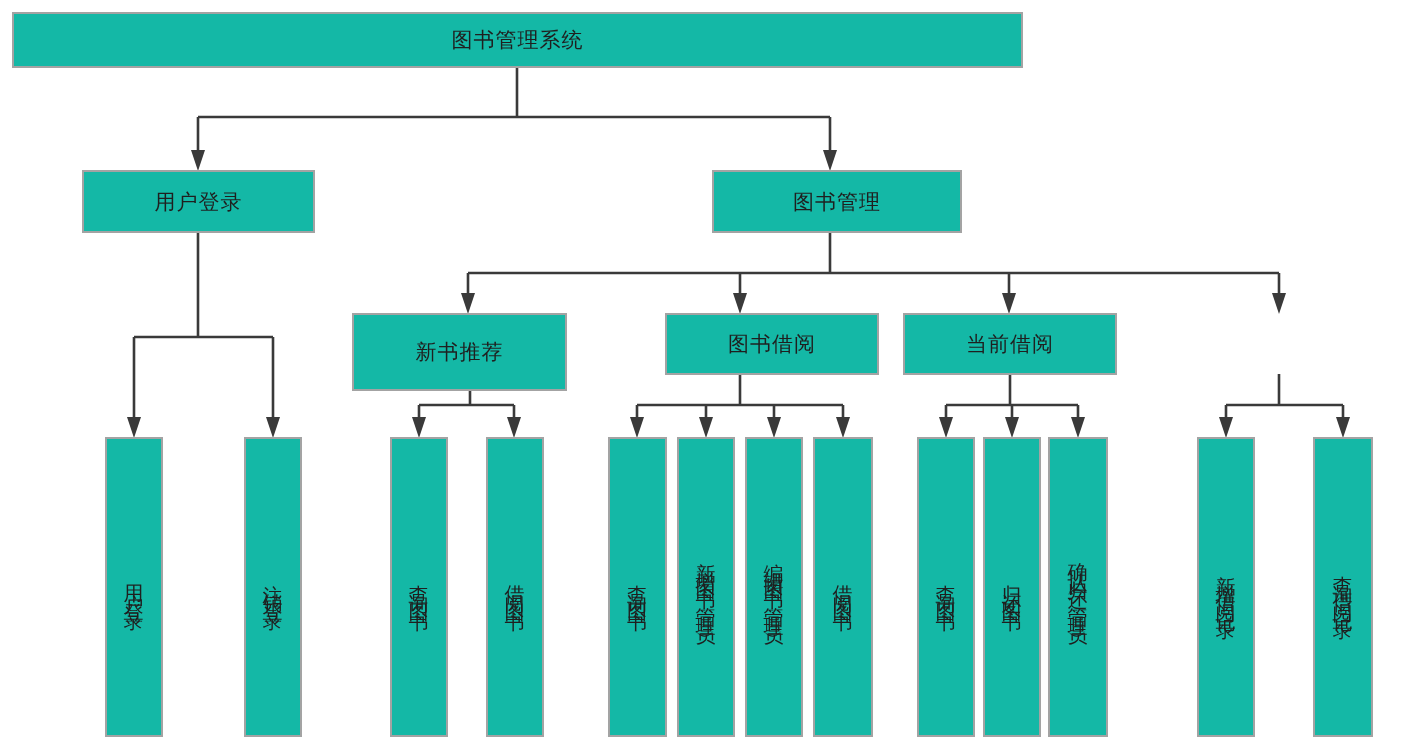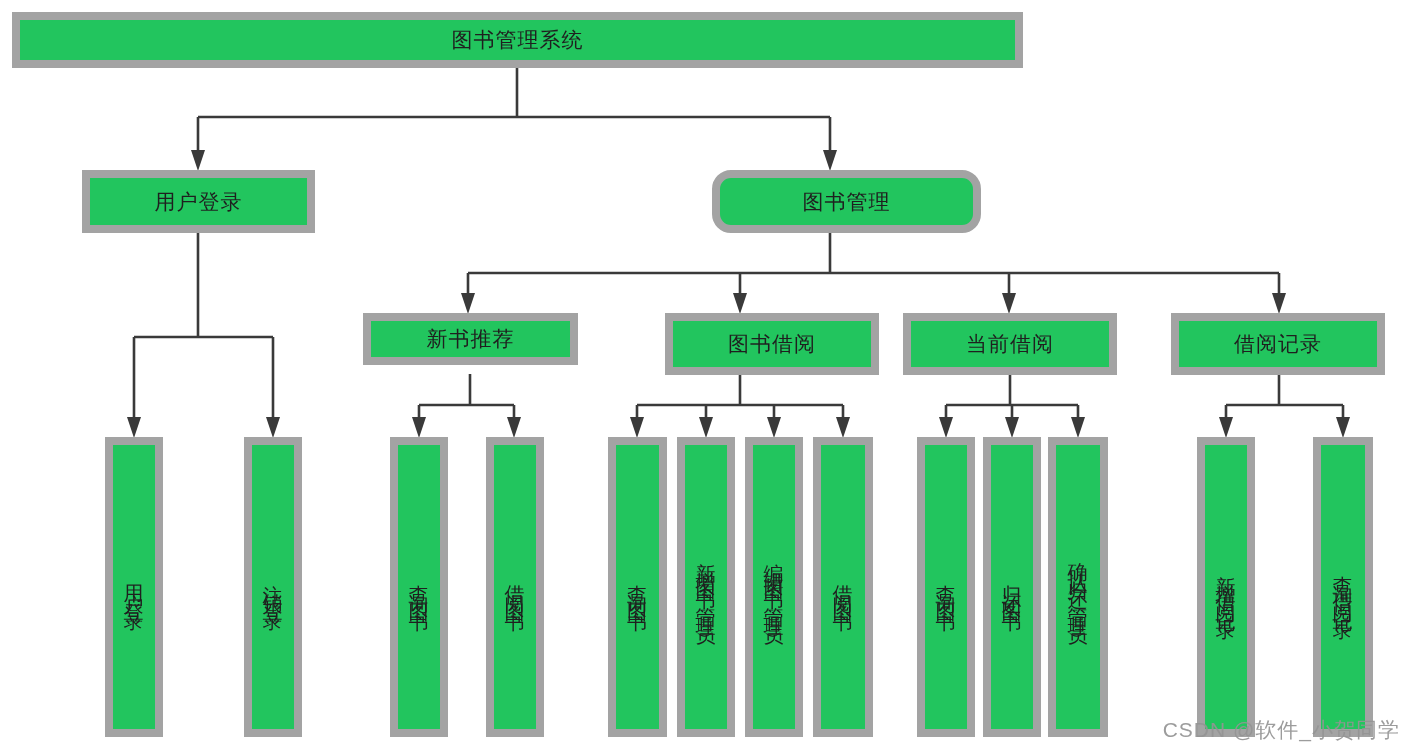--- a/index.html
+++ b/index.html
@@ -17,22 +17,22 @@
   }
   #connectors {
     position: absolute;
     left: 0; top: 0;
     width: 1405px; height: 747px;
     z-index: 1;
   }
   .node {
     position: absolute;
     box-sizing: border-box;
-    background: #22c55e;
-    border: 8px solid #a3a3a3;
+    background: #14b8a6;
+    border: 2px solid #a3a3a3;
     color: #1f1f1f;
     display: flex;
     align-items: center;
     justify-content: center;
     z-index: 2;
     text-align: center;
   }
   .hnode {
     font-size: 21px;
     letter-spacing: 1px;
@@ -96,40 +96,38 @@
       <polygon points="1071,417 1085,417 1078,438"></polygon>
 
       <polygon points="1219,417 1233,417 1226,438"></polygon>
       <polygon points="1336,417 1350,417 1343,438"></polygon>
     </g>
   </svg>
 
   <div class="node hnode" style="left:12px; top:12px; width:1011px; height:56px;">图书管理系统</div>
 
   <div class="node hnode" style="left:82px; top:170px; width:233px; height:63px;">用户登录</div>
-  <div class="node hnode" style="left:712px; top:170px; width:269px; height:63px;border-radius:19px;">图书管理</div>
+  <div class="node hnode" style="left:712px; top:170px; width:250px; height:63px;">图书管理</div>
 
-  <div class="node hnode" style="left:363px; top:313px; width:215px; height:52px;">新书推荐</div>
+  <div class="node hnode" style="left:352px; top:313px; width:215px; height:78px;">新书推荐</div>
   <div class="node hnode" style="left:633px; top:313px; width:214px; height:62px;margin-left:32px;">图书借阅</div>
   <div class="node hnode" style="left:903px; top:313px; width:214px; height:62px;font-family:Liberation Mono, monospace;">当前借阅</div>
-  <div class="node hnode" style="left:1171px; top:313px; width:214px; height:62px;">借阅记录</div>
 
   <div class="node leaf" style="left:105px; top:437px; width:58px; height:300px;">用户登录</div>
   <div class="node leaf" style="left:244px; top:437px; width:58px; height:300px;">注销登录</div>
 
   <div class="node leaf" style="left:390px; top:437px; width:58px; height:300px;">查询图书</div>
   <div class="node leaf" style="left:486px; top:437px; width:58px; height:300px;">借阅图书</div>
 
   <div class="node leaf" style="left:608px; top:437px; width:59px; height:300px;">查询图书</div>
   <div class="node leaf" style="left:677px; top:437px; width:58px; height:300px;">新增图书（管理员）</div>
   <div class="node leaf" style="left:745px; top:437px; width:58px; height:300px;">编辑图书（管理员）</div>
   <div class="node leaf" style="left:813px; top:437px; width:60px; height:300px;">借阅图书</div>
 
   <div class="node leaf" style="left:917px; top:437px; width:58px; height:300px;">查询图书</div>
   <div class="node leaf" style="left:983px; top:437px; width:58px; height:300px;">归还图书</div>
   <div class="node leaf" style="left:1048px; top:437px; width:60px; height:300px;">确认归还（管理员）</div>
 
   <div class="node leaf" style="left:1197px; top:437px; width:58px; height:300px;">新增借阅记录</div>
   <div class="node leaf" style="left:1313px; top:437px; width:60px; height:300px;">查询借阅记录</div>
 
-  <div id="watermark">CSDN @软件_小贺同学</div>
 
 </div>
 
 </body></html>

